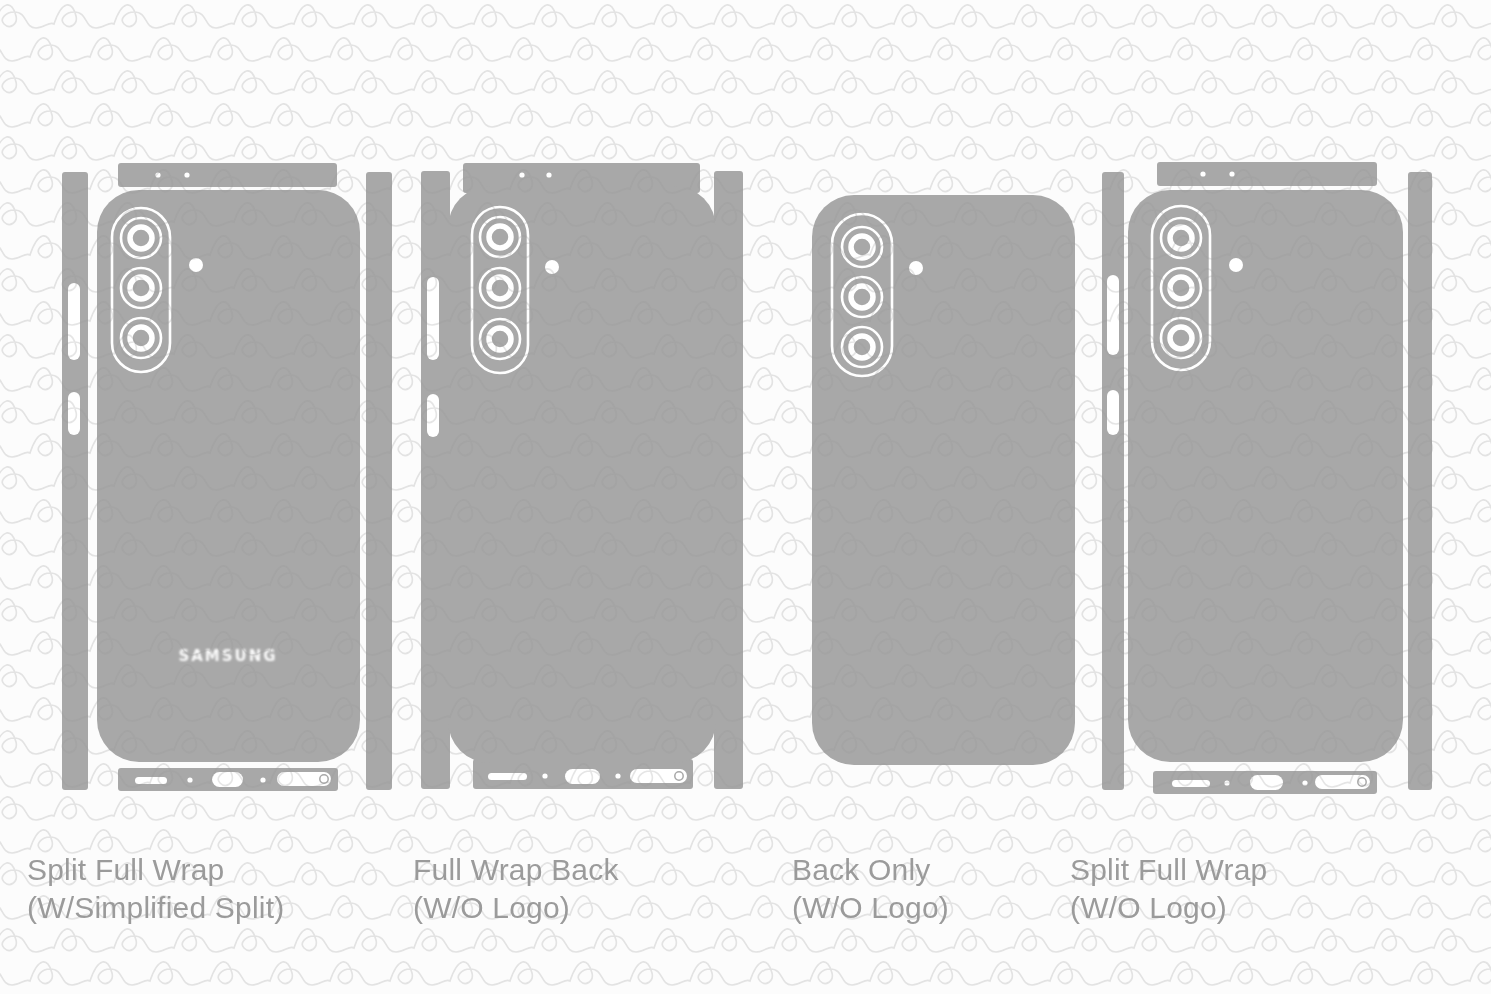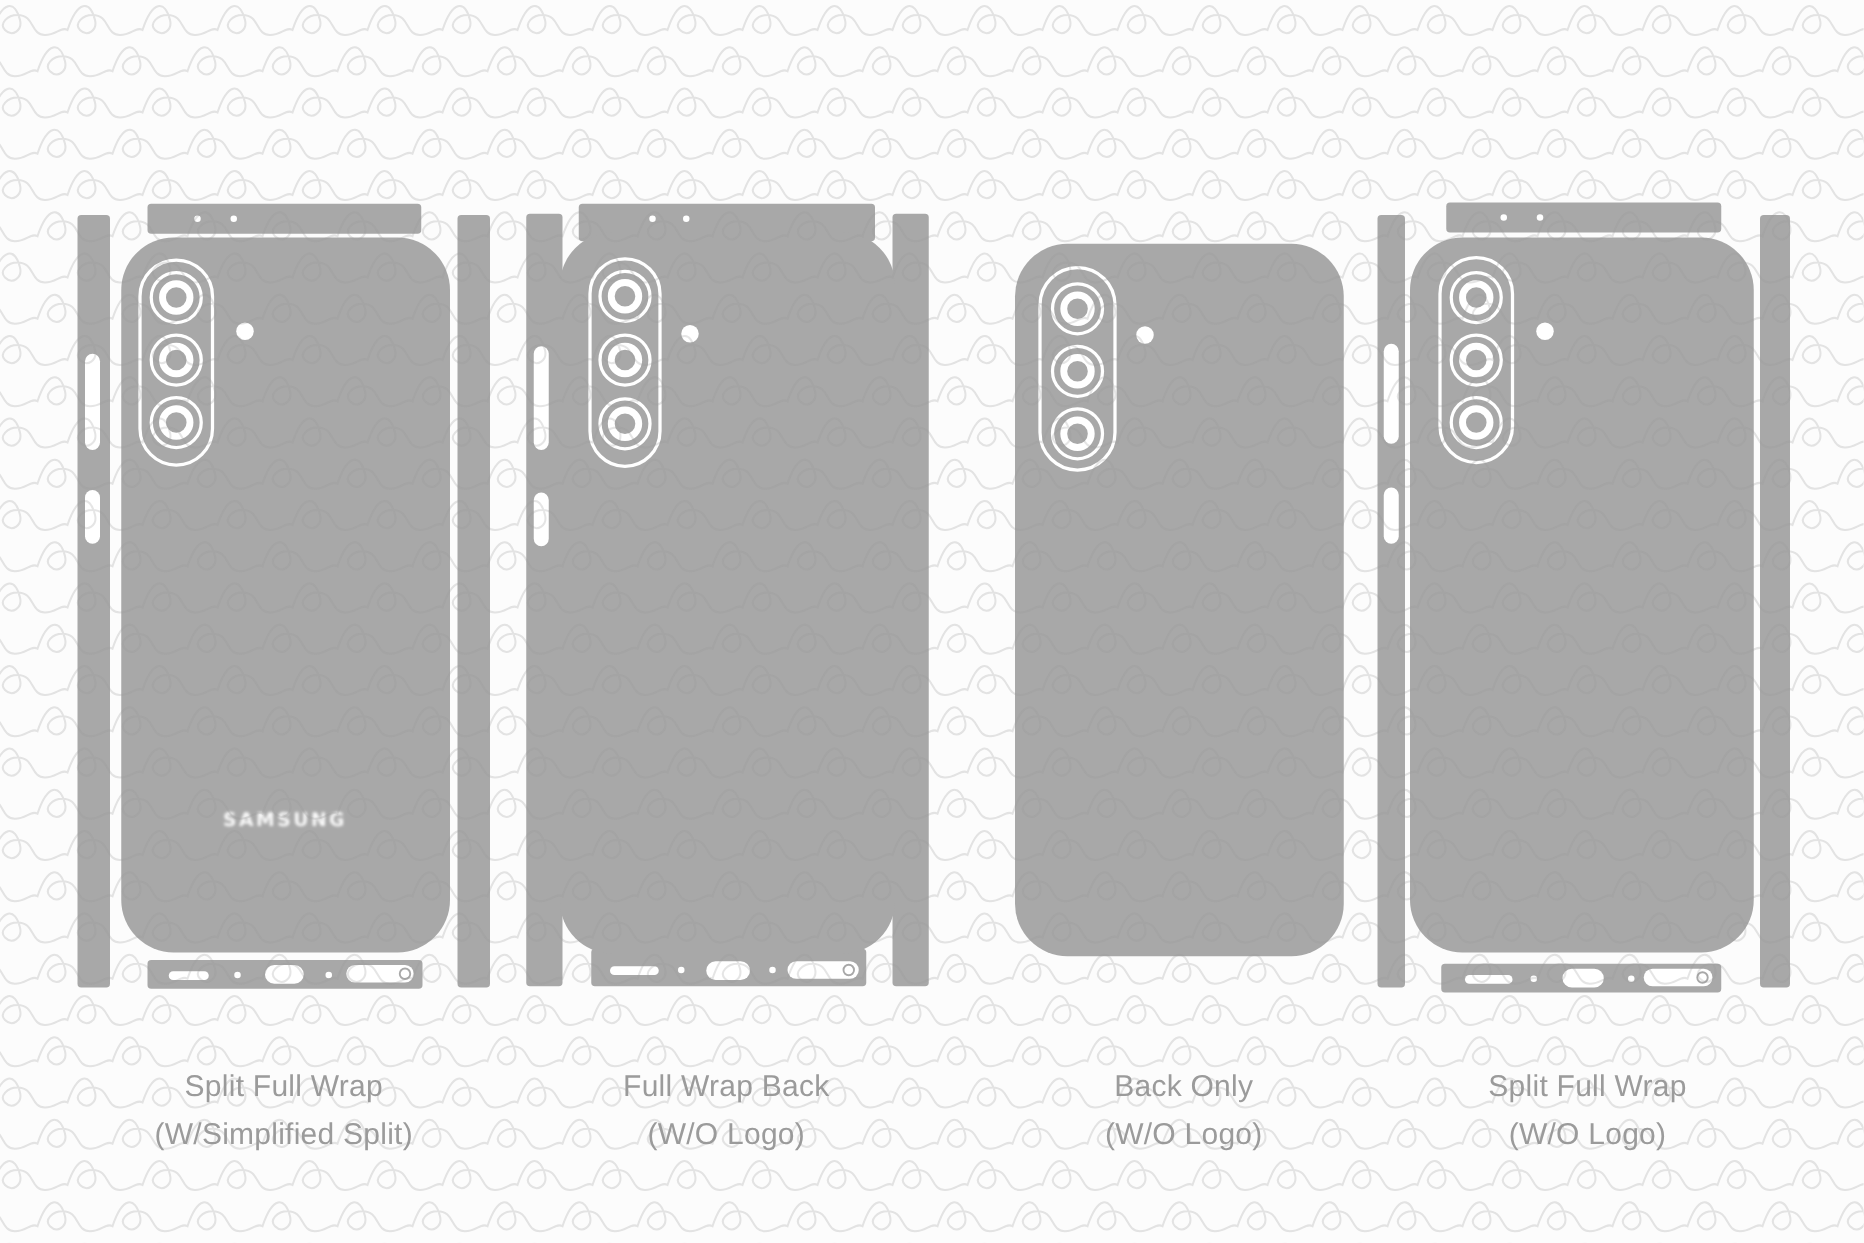--- a/index.html
+++ b/index.html
@@ -22,21 +22,21 @@
   .gray{fill:var(--template-gray);}
   .cut{fill:var(--cutout-white);}
   .island{fill:none;stroke:var(--cutout-white);stroke-width:2.6px;}
   .lens-outer{fill:none;stroke:var(--cutout-white);stroke-width:2.6px;}
   .lens-inner{fill:none;stroke:var(--cutout-white);stroke-width:5.5px;}
   .ring{fill:none;stroke:var(--template-gray);stroke-width:1.5px;}
   .logo{fill:var(--cutout-white);font-family:"DejaVu Sans",sans-serif;font-weight:bold;
         font-size:15px;letter-spacing:2px;opacity:.95;}
   .label{
     position:absolute;top:851px;width:400px;margin-left:-200px;
-    text-align:center;font-size:24px;line-height:38px;color:var(--label-text);
+    text-align:left;font-size:30px;line-height:38px;color:var(--label-text);
     z-index:2;letter-spacing:0.2px;
   }
   .label span{display:block;}
 </style>
 </head>
 <body>
 
 <svg id="templates" width="1491" height="994" viewBox="0 0 1491 994">
   <defs>
     <filter id="logoblur" x="-30%" y="-60%" width="160%" height="220%">
@@ -163,25 +163,25 @@
       <rect class="cut" x="1315" y="775" width="55" height="14" rx="7"></rect>
       <circle class="ring" cx="1362" cy="782" r="4.2"></circle>
     </g>
   </g>
 </svg>
 
 <div class="label" style="left:227px">
   <span>Split Full Wrap</span>
   <span>(W/Simplified Split)</span>
 </div>
-<div class="label" style="left:581px">
+<div class="label" style="left:613px">
   <span>Full Wrap Back</span>
   <span>(W/O Logo)</span>
 </div>
-<div class="label" style="left:947px">
+<div class="label" style="left:992px">
   <span>Back Only</span>
   <span>(W/O Logo)</span>
 </div>
 <div class="label" style="left:1270px">
   <span>Split Full Wrap</span>
   <span>(W/O Logo)</span>
 </div>
 
 <svg id="watermark" width="1491" height="994" viewBox="0 0 1491 994">
     <path d="M-6 24 c8,-24 18,-24 22,-8 c2,8 -6,14 -12,8 c-5,-5 2,-12 10,-12 c14,0 10,16 22,16 c9,0 13,-7 18,-4 c8,-24 18,-24 22,-8 c2,8 -6,14 -12,8 c-5,-5 2,-12 10,-12 c14,0 10,16 22,16 c9,0 13,-7 18,-4 c8,-24 18,-24 22,-8 c2,8 -6,14 -12,8 c-5,-5 2,-12 10,-12 c14,0 10,16 22,16 c9,0 13,-7 18,-4 c8,-24 18,-24 22,-8 c2,8 -6,14 -12,8 c-5,-5 2,-12 10,-12 c14,0 10,16 22,16 c9,0 13,-7 18,-4 c8,-24 18,-24 22,-8 c2,8 -6,14 -12,8 c-5,-5 2,-12 10,-12 c14,0 10,16 22,16 c9,0 13,-7 18,-4 c8,-24 18,-24 22,-8 c2,8 -6,14 -12,8 c-5,-5 2,-12 10,-12 c14,0 10,16 22,16 c9,0 13,-7 18,-4 c8,-24 18,-24 22,-8 c2,8 -6,14 -12,8 c-5,-5 2,-12 10,-12 c14,0 10,16 22,16 c9,0 13,-7 18,-4 c8,-24 18,-24 22,-8 c2,8 -6,14 -12,8 c-5,-5 2,-12 10,-12 c14,0 10,16 22,16 c9,0 13,-7 18,-4 c8,-24 18,-24 22,-8 c2,8 -6,14 -12,8 c-5,-5 2,-12 10,-12 c14,0 10,16 22,16 c9,0 13,-7 18,-4 c8,-24 18,-24 22,-8 c2,8 -6,14 -12,8 c-5,-5 2,-12 10,-12 c14,0 10,16 22,16 c9,0 13,-7 18,-4 c8,-24 18,-24 22,-8 c2,8 -6,14 -12,8 c-5,-5 2,-12 10,-12 c14,0 10,16 22,16 c9,0 13,-7 18,-4 c8,-24 18,-24 22,-8 c2,8 -6,14 -12,8 c-5,-5 2,-12 10,-12 c14,0 10,16 22,16 c9,0 13,-7 18,-4 c8,-24 18,-24 22,-8 c2,8 -6,14 -12,8 c-5,-5 2,-12 10,-12 c14,0 10,16 22,16 c9,0 13,-7 18,-4 c8,-24 18,-24 22,-8 c2,8 -6,14 -12,8 c-5,-5 2,-12 10,-12 c14,0 10,16 22,16 c9,0 13,-7 18,-4 c8,-24 18,-24 22,-8 c2,8 -6,14 -12,8 c-5,-5 2,-12 10,-12 c14,0 10,16 22,16 c9,0 13,-7 18,-4 c8,-24 18,-24 22,-8 c2,8 -6,14 -12,8 c-5,-5 2,-12 10,-12 c14,0 10,16 22,16 c9,0 13,-7 18,-4 c8,-24 18,-24 22,-8 c2,8 -6,14 -12,8 c-5,-5 2,-12 10,-12 c14,0 10,16 22,16 c9,0 13,-7 18,-4 c8,-24 18,-24 22,-8 c2,8 -6,14 -12,8 c-5,-5 2,-12 10,-12 c14,0 10,16 22,16 c9,0 13,-7 18,-4 c8,-24 18,-24 22,-8 c2,8 -6,14 -12,8 c-5,-5 2,-12 10,-12 c14,0 10,16 22,16 c9,0 13,-7 18,-4 c8,-24 18,-24 22,-8 c2,8 -6,14 -12,8 c-5,-5 2,-12 10,-12 c14,0 10,16 22,16 c9,0 13,-7 18,-4 c8,-24 18,-24 22,-8 c2,8 -6,14 -12,8 c-5,-5 2,-12 10,-12 c14,0 10,16 22,16 c9,0 13,-7 18,-4 c8,-24 18,-24 22,-8 c2,8 -6,14 -12,8 c-5,-5 2,-12 10,-12 c14,0 10,16 22,16 c9,0 13,-7 18,-4 c8,-24 18,-24 22,-8 c2,8 -6,14 -12,8 c-5,-5 2,-12 10,-12 c14,0 10,16 22,16 c9,0 13,-7 18,-4 c8,-24 18,-24 22,-8 c2,8 -6,14 -12,8 c-5,-5 2,-12 10,-12 c14,0 10,16 22,16 c9,0 13,-7 18,-4 c8,-24 18,-24 22,-8 c2,8 -6,14 -12,8 c-5,-5 2,-12 10,-12 c14,0 10,16 22,16 c9,0 13,-7 18,-4 c8,-24 18,-24 22,-8 c2,8 -6,14 -12,8 c-5,-5 2,-12 10,-12 c14,0 10,16 22,16 c9,0 13,-7 18,-4 c8,-24 18,-24 22,-8 c2,8 -6,14 -12,8 c-5,-5 2,-12 10,-12 c14,0 10,16 22,16 c9,0 13,-7 18,-4"></path>

